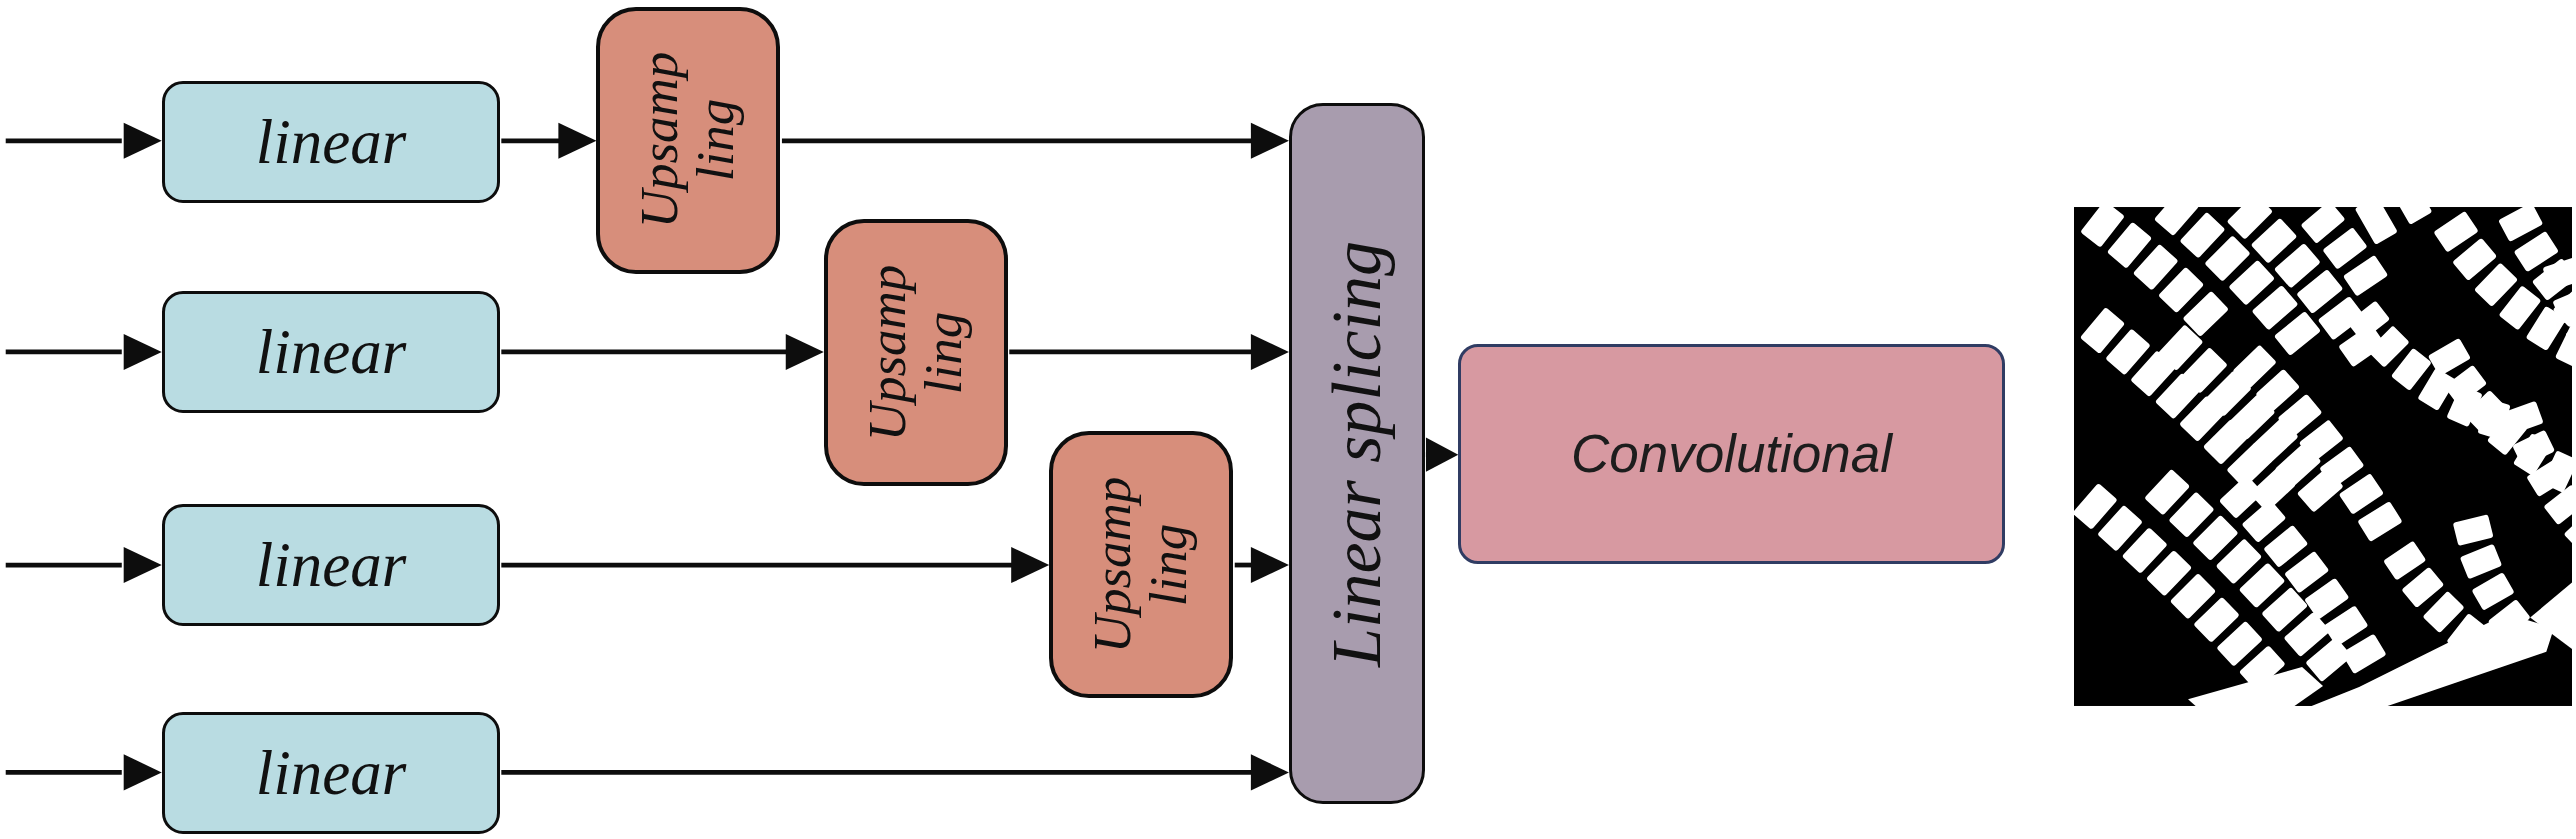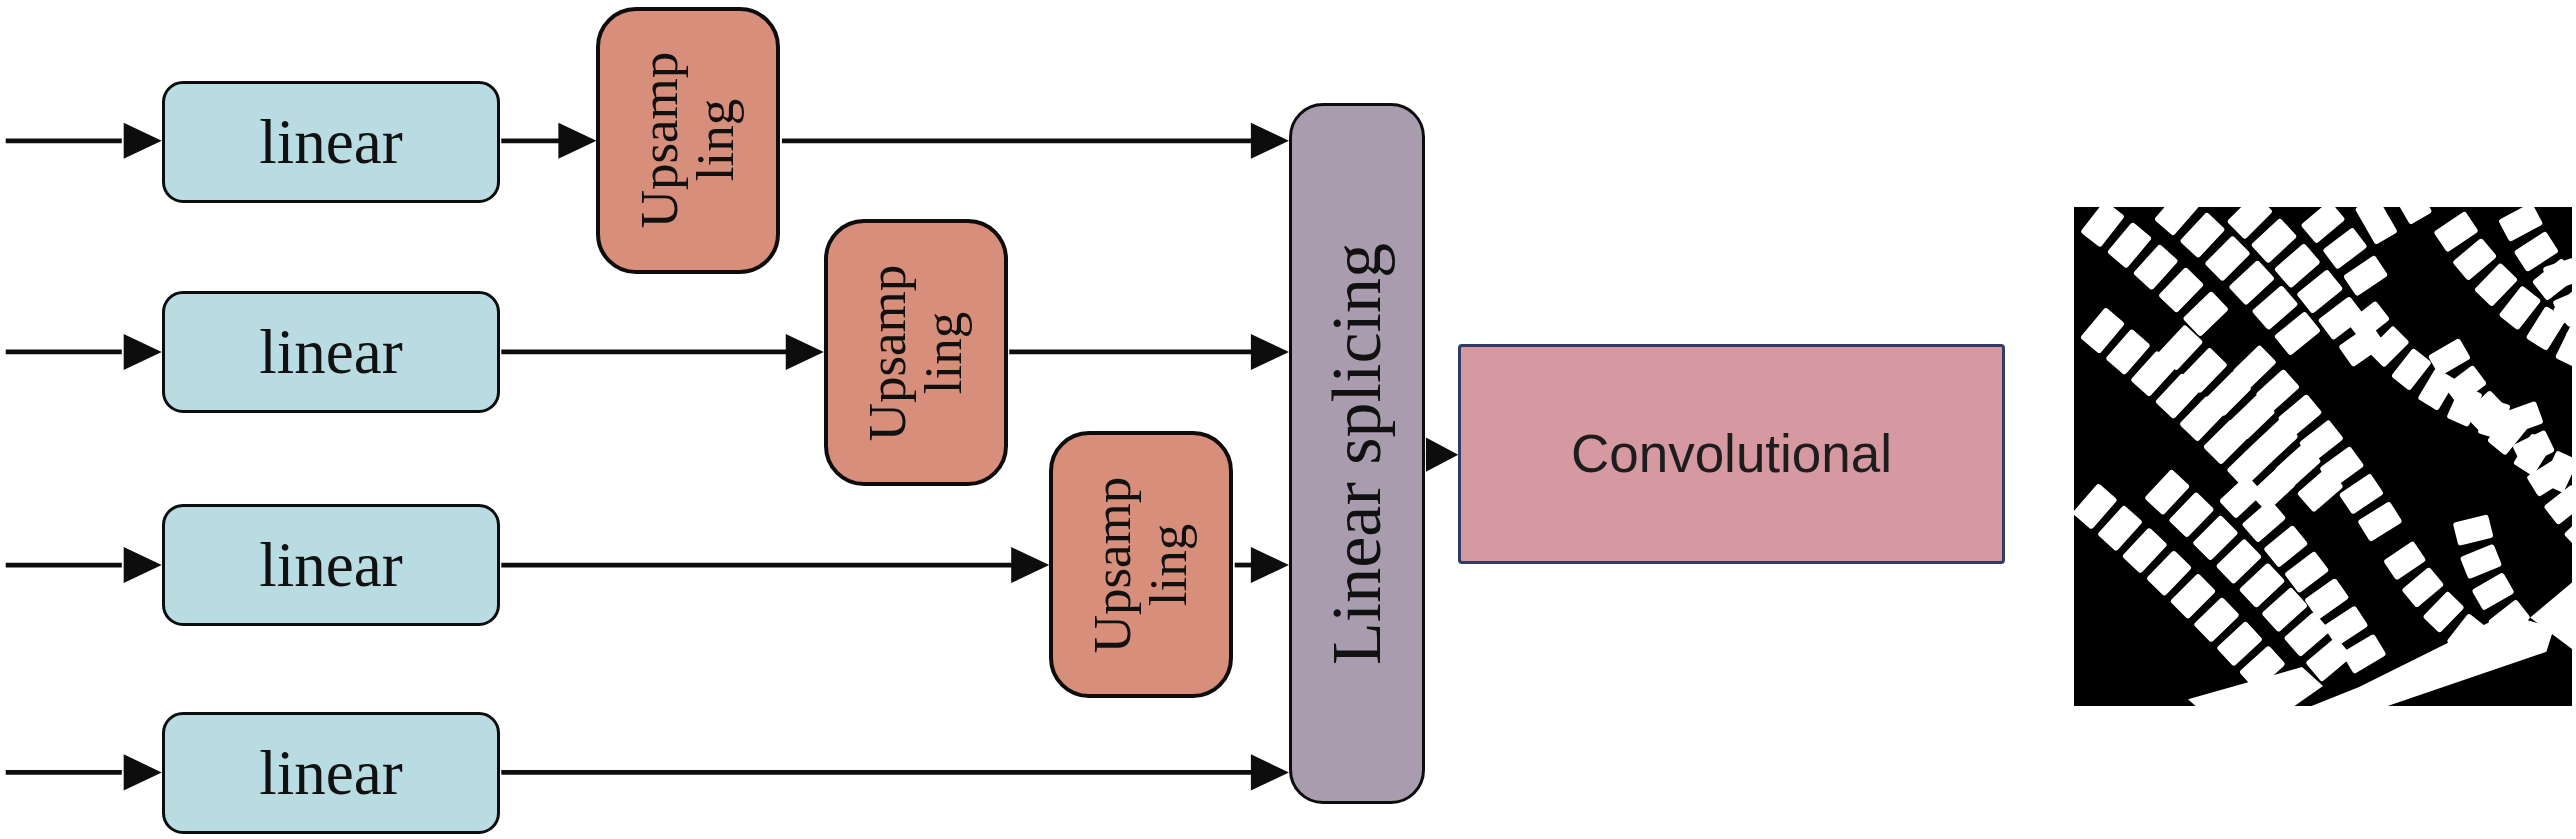--- a/index.html
+++ b/index.html
@@ -4,20 +4,21 @@
 <style>
   html, body { margin: 0; padding: 0; background: #ffffff; }
   .canvas {
     position: relative;
     width: 2576px;
     height: 839px;
     background: var(--bg, #ffffff);
     overflow: hidden;
     font-family: "Liberation Serif", serif;
     color: var(--text, #111111);
+    font-style: italic;
   }
   .box {
     position: absolute;
     box-sizing: border-box;
     border: 3.8px solid var(--line, #0d0d0d);
   }
   .box.linear {
     left: 162px; width: 338px; height: 122px;
     background: var(--linear-fill, #b9dce2);
     border-radius: 21px;
@@ -32,21 +33,21 @@
   }
   .box.splice {
     left: 1289px; top: 103px; width: 136px; height: 701px;
     background: var(--splice-fill, #a89cae);
     border-radius: 34px;
   }
   .box.pred {
     left: 1458px; top: 344px; width: 547px; height: 220px;
     background: var(--pred-fill, #d799a1);
     border-color: var(--pred-border, #303c63);
-    border-radius: 4px;
+    border-radius: 20px;
     display: flex; flex-direction: column; align-items: center; justify-content: center;
     font-family: "Liberation Sans", sans-serif;
     font-size: 53px; line-height: 1.85; color: #1d1d1d;
   }
   .vwrap {
     position: absolute; left: 50%; top: 50%;
     transform: translate(-50%, -50%) rotate(-90deg);
     text-align: center; white-space: nowrap;
   }
   .up .vwrap { font-size: 53px; line-height: 1.05; }

